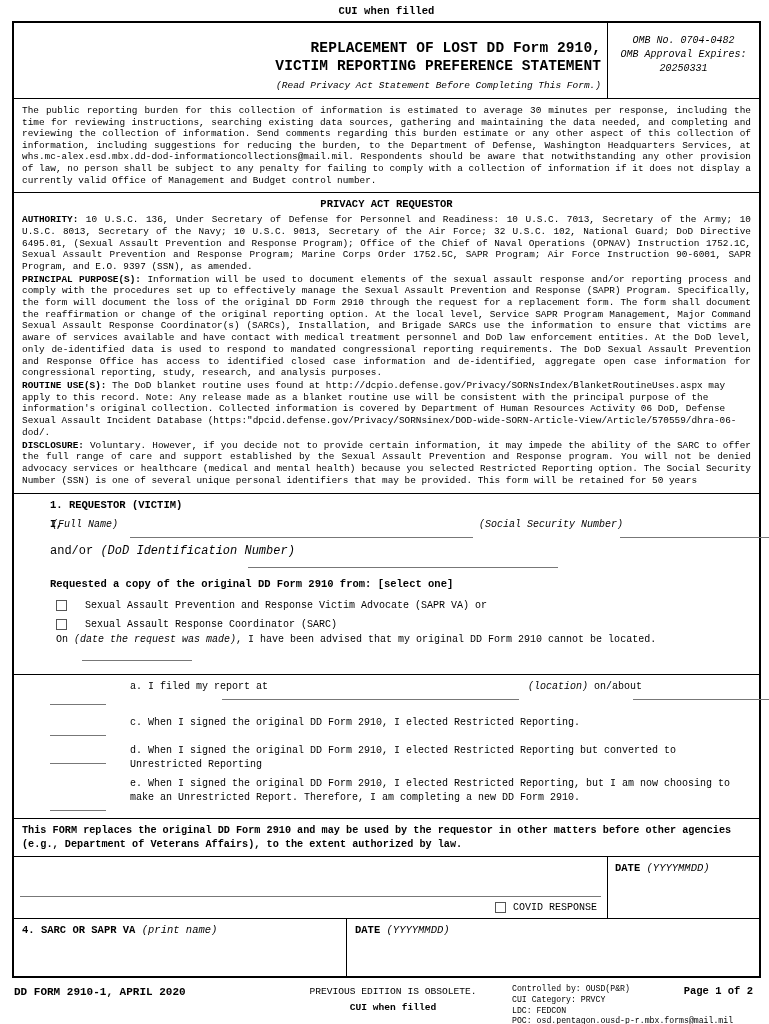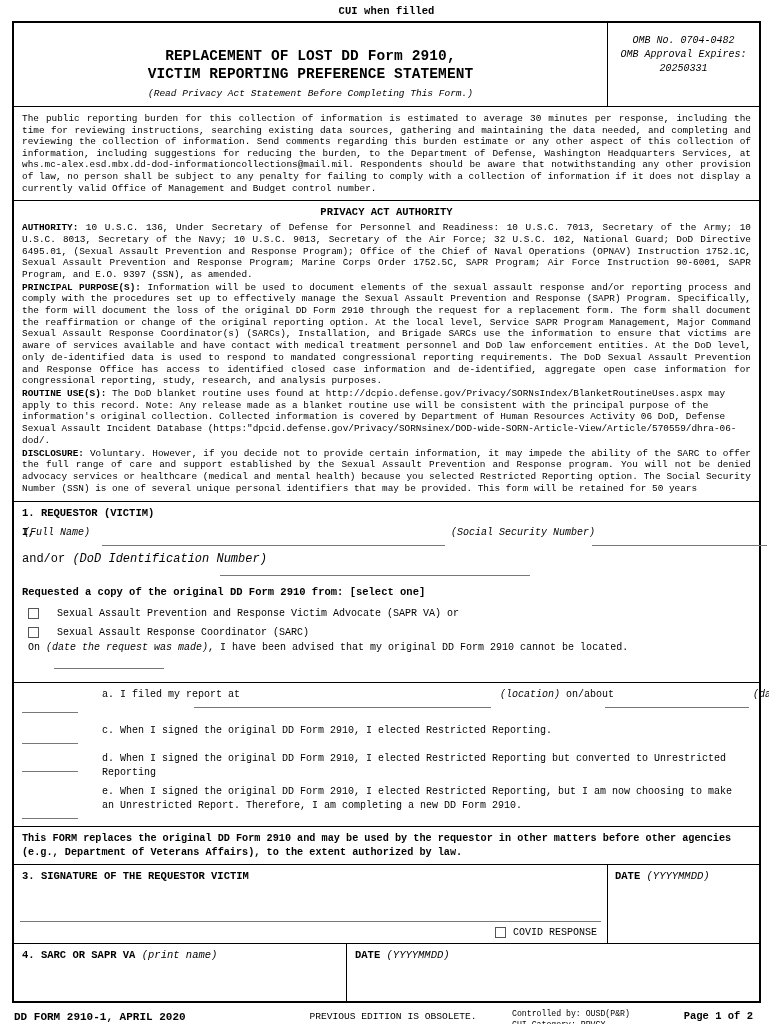--- a/index.html
+++ b/index.html
@@ -33,22 +33,22 @@
   
   .form-frame {
     border: 2px solid #000;
     border-bottom: 2px solid #000;
   }
 
   
   .hdr-row { display: flex; align-items: stretch; }
   .hdr-title {
     flex: 1 1 auto;
-    padding: 24px 6px 7px 6px;
-    text-align: center;
+    padding: 16px 6px 7px 6px;
+    text-align: right;
   }
   .hdr-title .t1 {
     font-size: 14.5px; font-weight: bold; line-height: 18px;
     letter-spacing: .1px;
   }
   .hdr-title .t2 {
     font-size: 9.5px; font-style: italic; margin-top: 5px;
   }
   .hdr-omb {
     width: 152px;
@@ -82,20 +82,21 @@
     line-height: 11.7px;
     text-align: justify;
     margin-bottom: 1px;
   }
   .pa-para b { font-weight: bold; }
   .pa-para.nojust { text-align: left; }
 
   
   .sec {
     border-top: 1.5px solid #000;
+    padding-left: 28px;
   }
   .sec-head {
     font-size: 10.5px;
     font-weight: bold;
     padding: 5px 0 3px 8px;
   }
   .sec-head .ital {
     font-weight: normal; font-style: italic; font-size: 9.6px;
   }
 
@@ -269,21 +270,21 @@
       </div>
       <div class="hdr-omb">
         <div>OMB No. 0704-0482</div>
         <div>OMB Approval Expires:</div>
         <div>20250331</div>
       </div>
     </div>
 
     <div class="burden">The public reporting burden for this collection of information is estimated to average 30 minutes per response, including the time for reviewing instructions, searching existing data sources, gathering and maintaining the data needed, and completing and reviewing the collection of information. Send comments regarding this burden estimate or any other aspect of this collection of information, including suggestions for reducing the burden, to the Department of Defense, Washington Headquarters Services, at whs.mc-alex.esd.mbx.dd-dod-informationcollections@mail.mil. Respondents should be aware that notwithstanding any other provision of law, no person shall be subject to any penalty for failing to comply with a collection of information if it does not display a currently valid Office of Management and Budget control number.</div>
 
-    <div class="pa-title">PRIVACY ACT AUTHORITY</div>
+    <div class="pa-title">PRIVACY ACT REQUESTOR</div>
     <div class="pa-body">
       <div class="pa-para"><b>AUTHORITY:</b><span> 10 U.S.C. 136, Under Secretary of Defense for Personnel and Readiness: 10 U.S.C. 7013, Secretary of the Army; 10 U.S.C. 8013, Secretary of the Navy; 10 U.S.C. 9013, Secretary of the Air Force; 32 U.S.C. 102, National Guard; DoD Directive 6495.01, (Sexual Assault Prevention and Response Program); Office of the Chief of Naval Operations (OPNAV) Instruction 1752.1C, Sexual Assault Prevention and Response Program; Marine Corps Order 1752.5C, SAPR Program; Air Force Instruction 90-6001, SAPR Program, and E.O. 9397 (SSN), as amended.</span></div>
       <div class="pa-para"><b>PRINCIPAL PURPOSE(S):</b><span> Information will be used to document elements of the sexual assault response and/or reporting process and comply with the procedures set up to effectively manage the Sexual Assault Prevention and Response (SAPR) Program.  Specifically, the form will document the loss of the original DD Form 2910 through the request for a replacement form.  The form shall document the reaffirmation or change of the original reporting option.  At the local level, Service SAPR Program Management, Major Command Sexual Assault Response Coordinator(s) (SARCs), Installation, and Brigade SARCs use the information to ensure that victims are aware of services available and have contact with medical treatment personnel and DoD law enforcement entities.  At the DoD level, only de-identified data is used to respond to mandated congressional reporting requirements.  The DoD Sexual Assault Prevention and Response Office has access to identified closed case information and de-identified, aggregate open case information for congressional reporting, study, research, and analysis purposes.</span></div>
       <div class="pa-para nojust"><b>ROUTINE USE(S):</b><span> The DoD blanket routine uses found at http://dcpio.defense.gov/Privacy/SORNsIndex/BlanketRoutineUses.aspx may apply to this record. Note: Any release made as a blanket routine use will be consistent with the principal purpose of the information's original collection. Collected information is covered by Department of Human Resources Activity 06 DoD, Defense Sexual Assault Incident Database (https:"dpcid.defense.gov/Privacy/SORNsinex/DOD-wide-SORN-Article-View/Article/570559/dhra-06-dod/.</span></div>
       <div class="pa-para"><b>DISCLOSURE:</b><span> Voluntary. However, if you decide not to provide certain information, it may impede the ability of the SARC to offer the full range of care and support established by the Sexual Assault Prevention and Response program.  You will not be denied advocacy services or healthcare (medical and mental health) because you selected Restricted Reporting option.   The Social Security Number (SSN) is one of several unique personal identifiers that may be provided.  This form will be retained for 50 years</span></div>
     </div>
 
     <div class="sec s1">
       <div class="sec-head">1. REQUESTOR (VICTIM)</div>
 
@@ -346,21 +347,20 @@
       <div class="opt" style="min-height:42px;">
         <span class="initline" style="top:38px;"></span>
         <div class="otext" style="padding-right:6px;">e. When I signed the original DD Form 2910, I elected Restricted Reporting, but I am now choosing to make an Unrestricted Report. Therefore, I am completing a new DD Form 2910.</div>
       </div>
     </div>
 
     <div class="replaces">This FORM replaces the original DD Form 2910 and may be used by the requestor in other matters before other agencies (e.g., Department of Veterans Affairs), to the extent authorized by law.</div>
 
     <div class="sig3">
       <div class="sig3-left">
-        <div class="lab">3. SIGNATURE OF THE REQUESTOR VICTIM</div>
         <div class="siginner"></div>
         <div class="covid-row">
           <span class="cbox"></span>
           <span>COVID RESPONSE</span>
         </div>
       </div>
       <div class="sig3-right">
         <span>DATE</span>
         <span class="ital">(YYYYMMDD)</span>
       </div>

